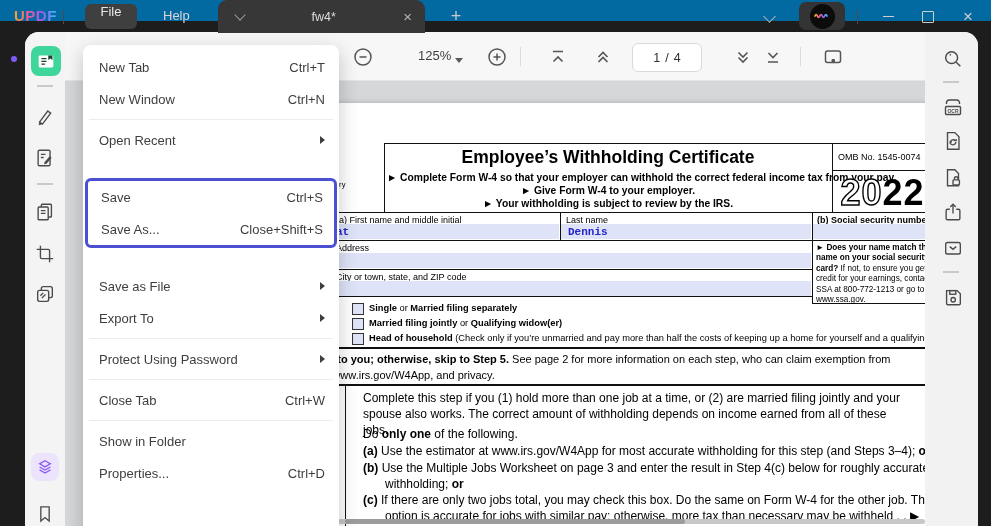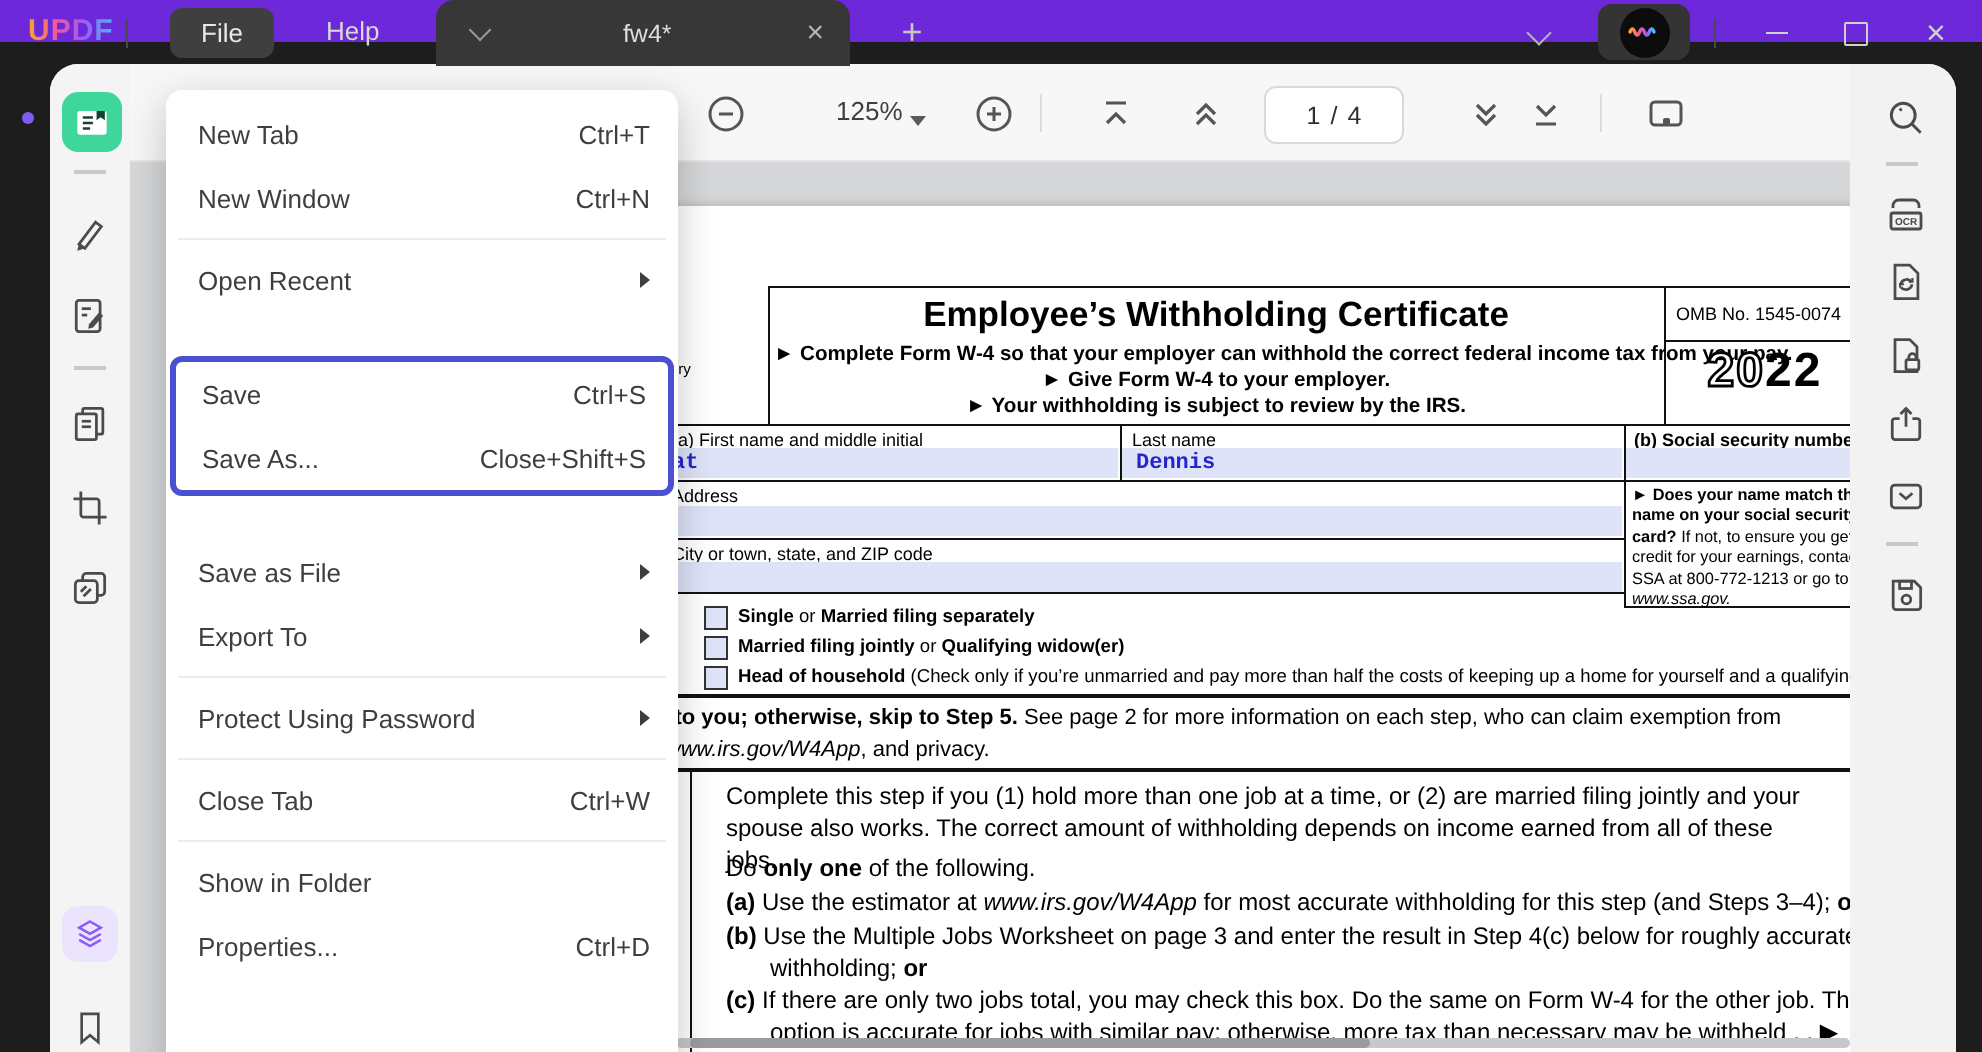--- a/index.html
+++ b/index.html
@@ -1,25 +1,25 @@
 <!DOCTYPE html>
 <html><head>
 <meta charset="utf-8">
 <style>
   html,body{margin:0;padding:0}
   body{width:991px;height:526px;position:relative;background:#1d1d1d;font-family:"Liberation Sans",sans-serif;overflow:hidden}
   .abs{position:absolute}
 
   
-  .titlebar{position:absolute;left:0;top:0;width:991px;height:21px;background:#6d28d9;z-index:40}
+  .titlebar{position:absolute;left:0;top:0;width:991px;height:21px;background:#0369a1;z-index:40}
   .logo{position:absolute;left:14px;top:7px;font-size:15px;font-weight:bold;letter-spacing:.5px;
         background:linear-gradient(90deg,#f7a826,#f0589b,#9a5cf5,#3fc1f2);-webkit-background-clip:text;background-clip:text;color:transparent}
   .tb-sep{position:absolute;width:1px;height:14px;background:#4a4a4a;top:10px}
   .file-btn{position:absolute;left:85px;top:4px;width:52px;height:25px;background:#3f3f3f;border-radius:6px;
-            color:#e8e8e8;font-size:13px;display:flex;align-items:center;justify-content:center}
+            color:#e8e8e8;font-size:13px;display:flex;justify-content:center}
   .help-btn{position:absolute;left:163px;top:8px;color:#d8d8d8;font-size:13px}
   .tab{position:absolute;left:218px;top:0;width:207px;height:33px;background:#373737;border-radius:9px 9px 0 0;display:flex;align-items:center}
   .tab-chev{width:7px;height:7px;border-right:1.4px solid #9a9a9a;border-bottom:1.4px solid #9a9a9a;transform:rotate(45deg);margin-left:18px;margin-top:-3px}
   .tab-title{flex:1;text-align:center;color:#dcdcdc;font-size:12.5px}
   .tab-close{color:#b5b5b5;font-size:15px;margin-right:13px;line-height:1}
   .plus-btn{position:absolute;left:444px;top:4px;width:24px;height:24px;color:#c9c9c9;font-size:18px;display:flex;align-items:center;justify-content:center}
   .chev-down{width:8px;height:8px;border-right:1.5px solid #b5b5b5;border-bottom:1.5px solid #b5b5b5;transform:rotate(45deg)}
   .ai-badge{position:absolute;left:799px;top:2px;width:46px;height:28px;background:#343434;border-radius:7px;display:flex;align-items:center;justify-content:center}
   .ai-circle{width:25px;height:25px;border-radius:50%;background:#0c0c0c;display:flex;align-items:center;justify-content:center}
   .win-btn{position:absolute;top:0;width:34px;height:33px;display:flex;align-items:center;justify-content:center}
@@ -54,29 +54,29 @@
         font-family:"Liberation Sans",sans-serif;color:#000}
   .hline{position:absolute;background:#111;height:1px}
   .vline{position:absolute;background:#111;width:1px}
   .ffield{position:absolute;background:#dee3f8;height:15px}
   .flabel{position:absolute;font-size:9px;color:#000;white-space:nowrap}
   .fvalue{position:absolute;font-family:"Liberation Mono",monospace;font-size:11px;font-weight:bold;color:#2525cc;white-space:nowrap}
   .w4-title{position:absolute;left:279px;top:44px;width:448px;text-align:center;font-size:17.5px;font-weight:bold}
   .w4-bullet{position:absolute;left:282px;width:442px;text-align:center;font-size:10.3px;font-weight:bold;white-space:nowrap}
   .agency{position:absolute;left:148px;top:78px;width:110px;font-size:7.6px;line-height:8.8px;white-space:nowrap}
   .omb{position:absolute;left:733px;top:49px;font-size:9px;white-space:nowrap}
-  .year{position:absolute;left:727px;top:69px;width:101px;text-align:center;font-size:24px;font-weight:bold;letter-spacing:1px}
+  .year{position:absolute;left:727px;top:69px;width:101px;text-align:center;font-size:36px;font-weight:bold;letter-spacing:1px}
   .year-outline{color:#fff;-webkit-text-stroke:1.4px #000}
   .ssn-note{position:absolute;left:711px;top:140px;width:116px;font-size:8.2px;line-height:10.4px}
   .cbox{position:absolute;width:10px;height:10px;background:#dfe3f7;border:1px solid #333}
   .cblabel{position:absolute;font-size:9.3px;white-space:nowrap}
   .steps-note{position:absolute;left:25px;top:249px;width:787px;font-size:11px;line-height:15.5px}
   .s2{position:absolute;left:258px;width:552px;font-size:12px;line-height:16px}
   .s2item{padding-left:22px;text-indent:-22px}
-  .b{font-weight:bold}.i{font-style:italic}
+  .b{font-weight:bold}.i{}
   .scroll-thumb{position:absolute;left:280px;bottom:2px;width:340px;height:5px;background:#9c9c9e;border-radius:3px;z-index:8}
   .scroll-track{position:absolute;left:273px;bottom:2px;width:587px;height:5px;background:#c8c8ca;border-radius:3px;z-index:7}
 
   
   .menu{position:absolute;left:58px;top:13px;width:256px;height:520px;background:#ffffff;border-radius:8px;
         box-shadow:0 6px 20px rgba(0,0,0,.22);padding-top:6px;z-index:30}
   .mi{height:32px;display:flex;align-items:center;padding:0 14px 0 16px;font-size:13px;color:#3e3e3e}
   .mi-short{margin-left:auto;color:#3e3e3e}
   .mi-arrow{margin-left:auto;width:0;height:0;border-left:5px solid #3e3e3e;border-top:4px solid transparent;border-bottom:4px solid transparent}
   .menu-sep{height:1px;background:#ececec;margin:4px 6px}

